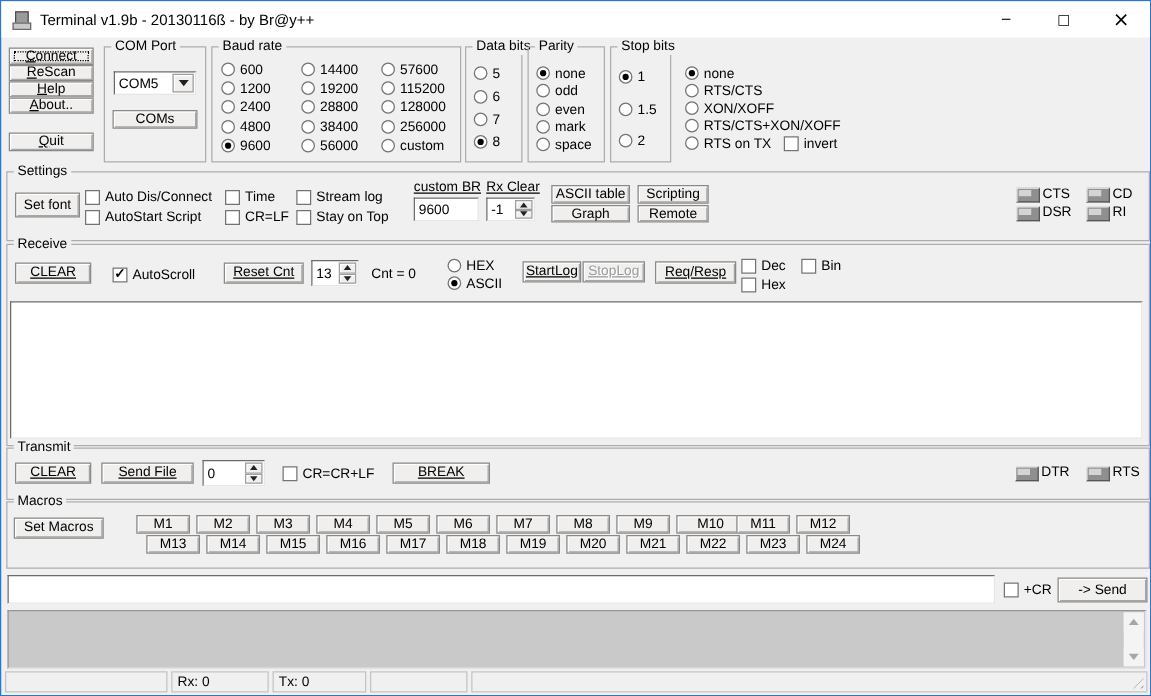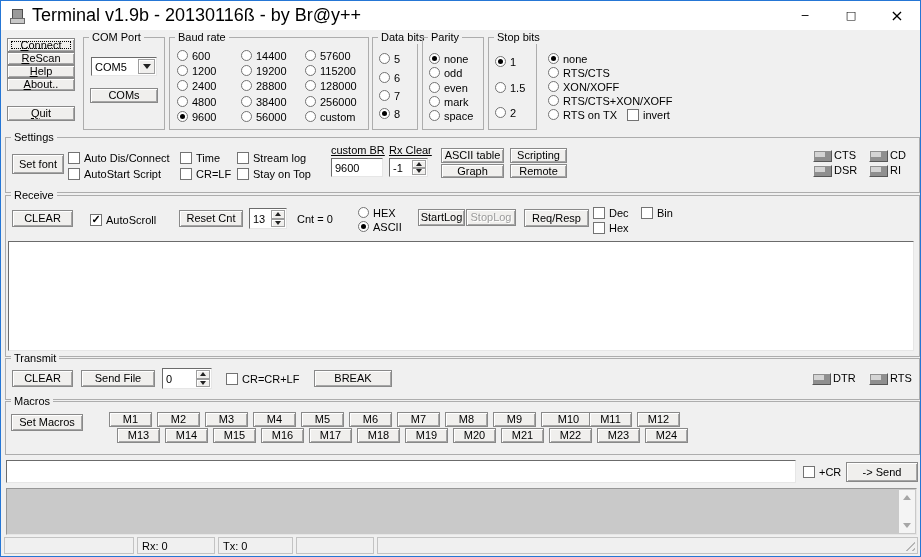--- a/index.html
+++ b/index.html
@@ -4,35 +4,35 @@
 <style>
   html,body{margin:0;padding:0;background:#d8d8d8}
   .win{position:relative;width:921px;height:557px;background:#f0f0f0;border:1px solid #2576d5;
        box-sizing:border-box;font-family:"Liberation Sans",sans-serif;font-size:11px;color:#000;
        overflow:hidden;cursor:default;user-select:none}
   
   .titlebar{position:absolute;left:0;top:0;right:0;height:29px;background:#fff;display:flex;align-items:center}
   .appicon{width:16px;height:16px;margin-left:8px;position:relative;flex:none}
   .appicon .a{position:absolute;left:3px;top:1px;width:9px;height:8px;background:#9a9a9a;border:1px solid #4d4d4d}
   .appicon .b2{position:absolute;left:1px;top:10px;width:13px;height:4px;background:#c9c9c9;border:1px solid #6a6a6a}
-  .title-text{margin-left:7px;font-size:18px;white-space:nowrap}
+  .title-text{margin-left:7px;font-size:12px;white-space:nowrap}
   .caps{margin-left:auto;display:flex;height:100%}
   .cap{width:46px;height:100%;display:flex;align-items:center;justify-content:center;
        font-family:"DejaVu Sans",sans-serif;font-size:11px}
   .cap.close{font-size:16px}
   
   .gb{position:absolute;border:1px solid #adadad}
   .gbt{position:absolute;top:-7px;left:5px;background:#f0f0f0;padding:0 3px;line-height:13px;white-space:nowrap}
   
   .b{position:absolute;background:#f0efed;border:1px solid #898989;
      box-shadow:inset 1px 1px 0 #ffffff, inset -1px -1px 0 #a6a6a6;
      display:flex;align-items:center;justify-content:center;white-space:nowrap;line-height:1;
      box-sizing:border-box;padding:0 1px}
   .b.focus::before{content:"";position:absolute;left:3px;right:3px;top:2px;bottom:2px;border:1px dotted #000}
-  .ulb{}
+  .ulb{text-decoration:underline}
   .dis{color:#9b9b9b;text-shadow:1px 1px 0 #fff}
   
   .opt{position:absolute;display:flex;align-items:center;height:13px;white-space:nowrap}
   .rb{width:11px;height:11px;border-radius:50%;background:#fff;border:1px solid #737373;
       box-sizing:border-box;position:relative;margin-right:4px;flex:none}
   .rb.on::after{content:"";position:absolute;left:2px;top:2px;width:5px;height:5px;border-radius:50%;background:#000}
   .cbx{width:12px;height:12px;background:#fff;border:1px solid #737373;box-sizing:border-box;
       margin-right:4px;flex:none;display:flex;align-items:center;justify-content:center;
       font-size:11px;font-weight:bold;line-height:1;overflow:hidden}
   

